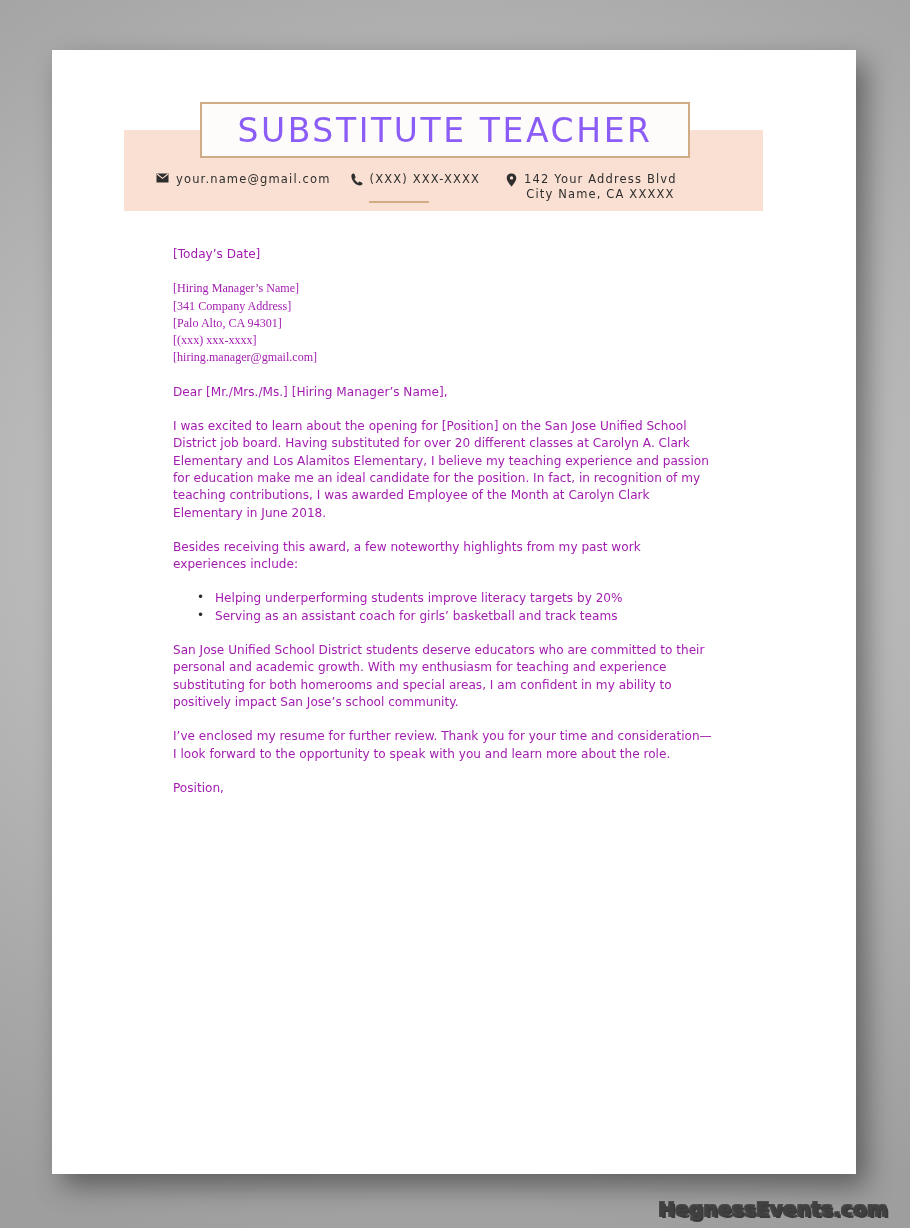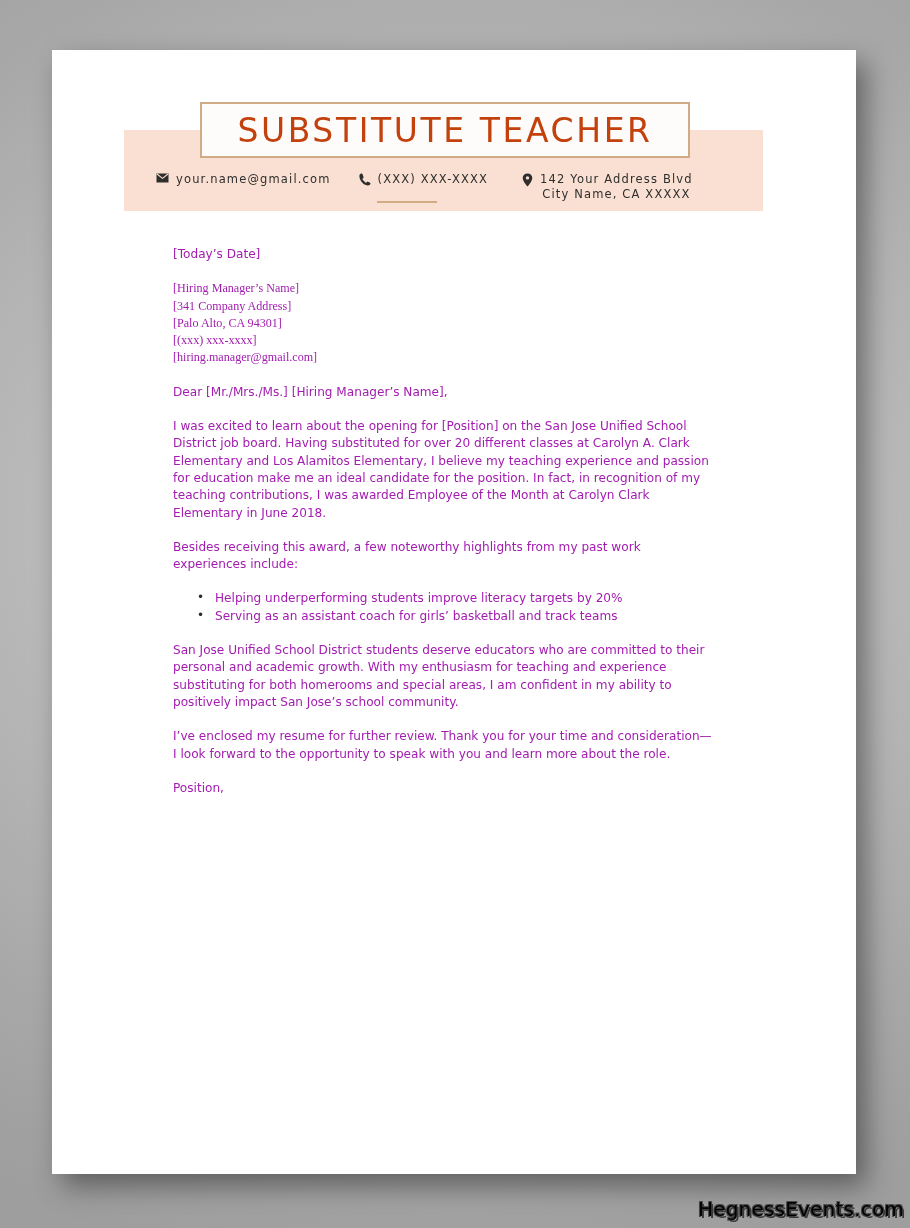--- a/index.html
+++ b/index.html
@@ -58,36 +58,35 @@
     box-sizing: border-box;
     display: flex;
     align-items: center;
     justify-content: center;
   }
   #title-text {
     font-family: "DejaVu Sans", sans-serif;
     font-size: 33px;
     font-weight: 400;
     letter-spacing: 2.6px;
-    color: #c2410c;
+    color: #8b5cf6;
     white-space: nowrap;
   }
 
   
   #contact-row {
     position: absolute;
     left: 72px;
     top: 118px;
     width: 639px;
     height: 44px;
     display: flex;
     align-items: flex-start;
     padding-top: 4px;
     box-sizing: border-box;
-    gap: 8px;
   }
   .contact-item {
     display: flex;
     align-items: flex-start;
     color: #2e2e2e;
     font-family: "DejaVu Sans", sans-serif;
     font-size: 11.5px;
     letter-spacing: 1.15px;
     line-height: 15px;
     white-space: nowrap;
@@ -147,25 +146,25 @@
     top: -1px;
     font-size: 12px;
     color: #2b2b2b;
   }
 
   
   #watermark {
     position: absolute;
     right: 0px;
     bottom: 0px;
-    padding: 6px 6px 7px 14px;
+    padding: 6px 22px 7px 14px;
     font-family: "DejaVu Sans", sans-serif;
     font-size: 20px;
-    font-weight: normal;
-    color: #000000;
+    font-weight: bold;
+    color: #404040;
     text-shadow: 2px 2px 0 #3a3a3a, -1px -1px 0 #4a4a4a, 1px -1px 0 #4a4a4a, -1px 1px 0 #4a4a4a;
     letter-spacing: 0.2px;
   }
 </style>
 </head>
 <body>
 
 <div id="backdrop"></div>
 
 <div id="page">

